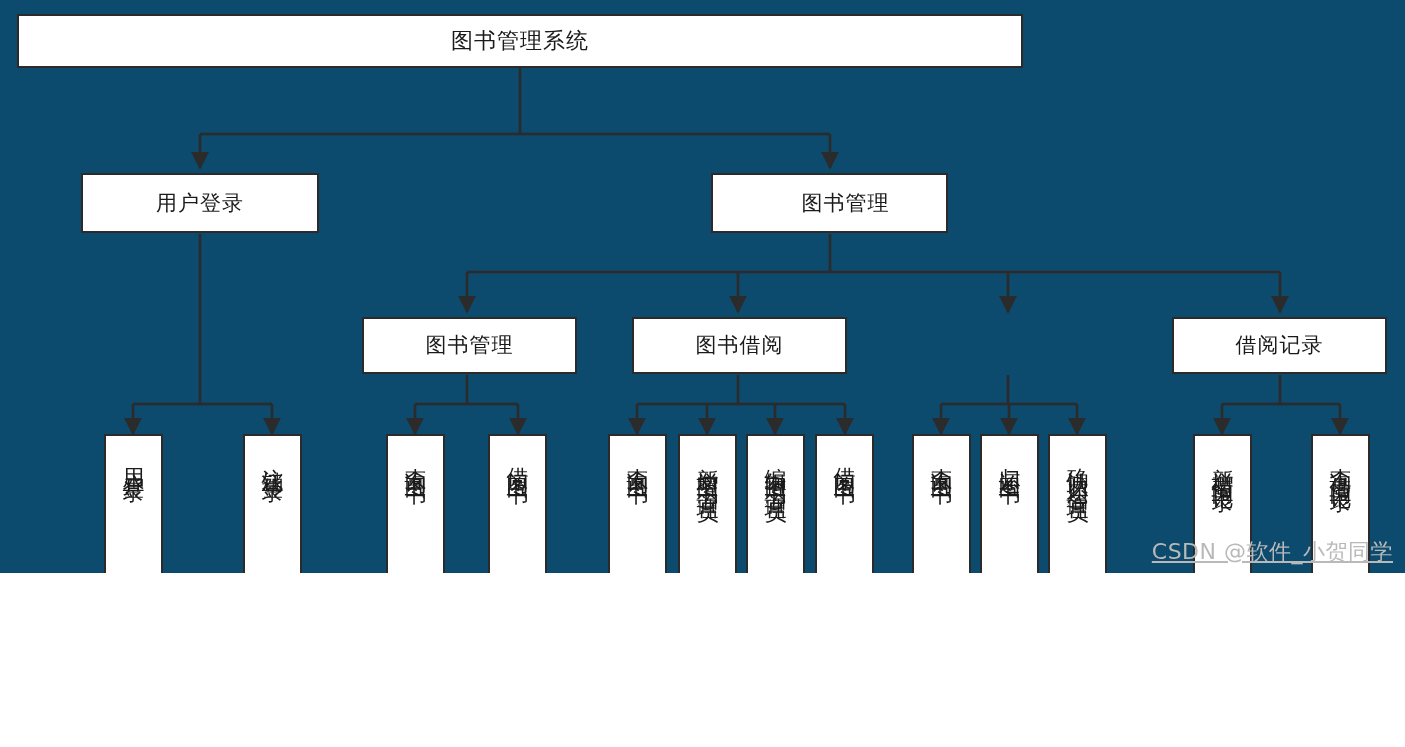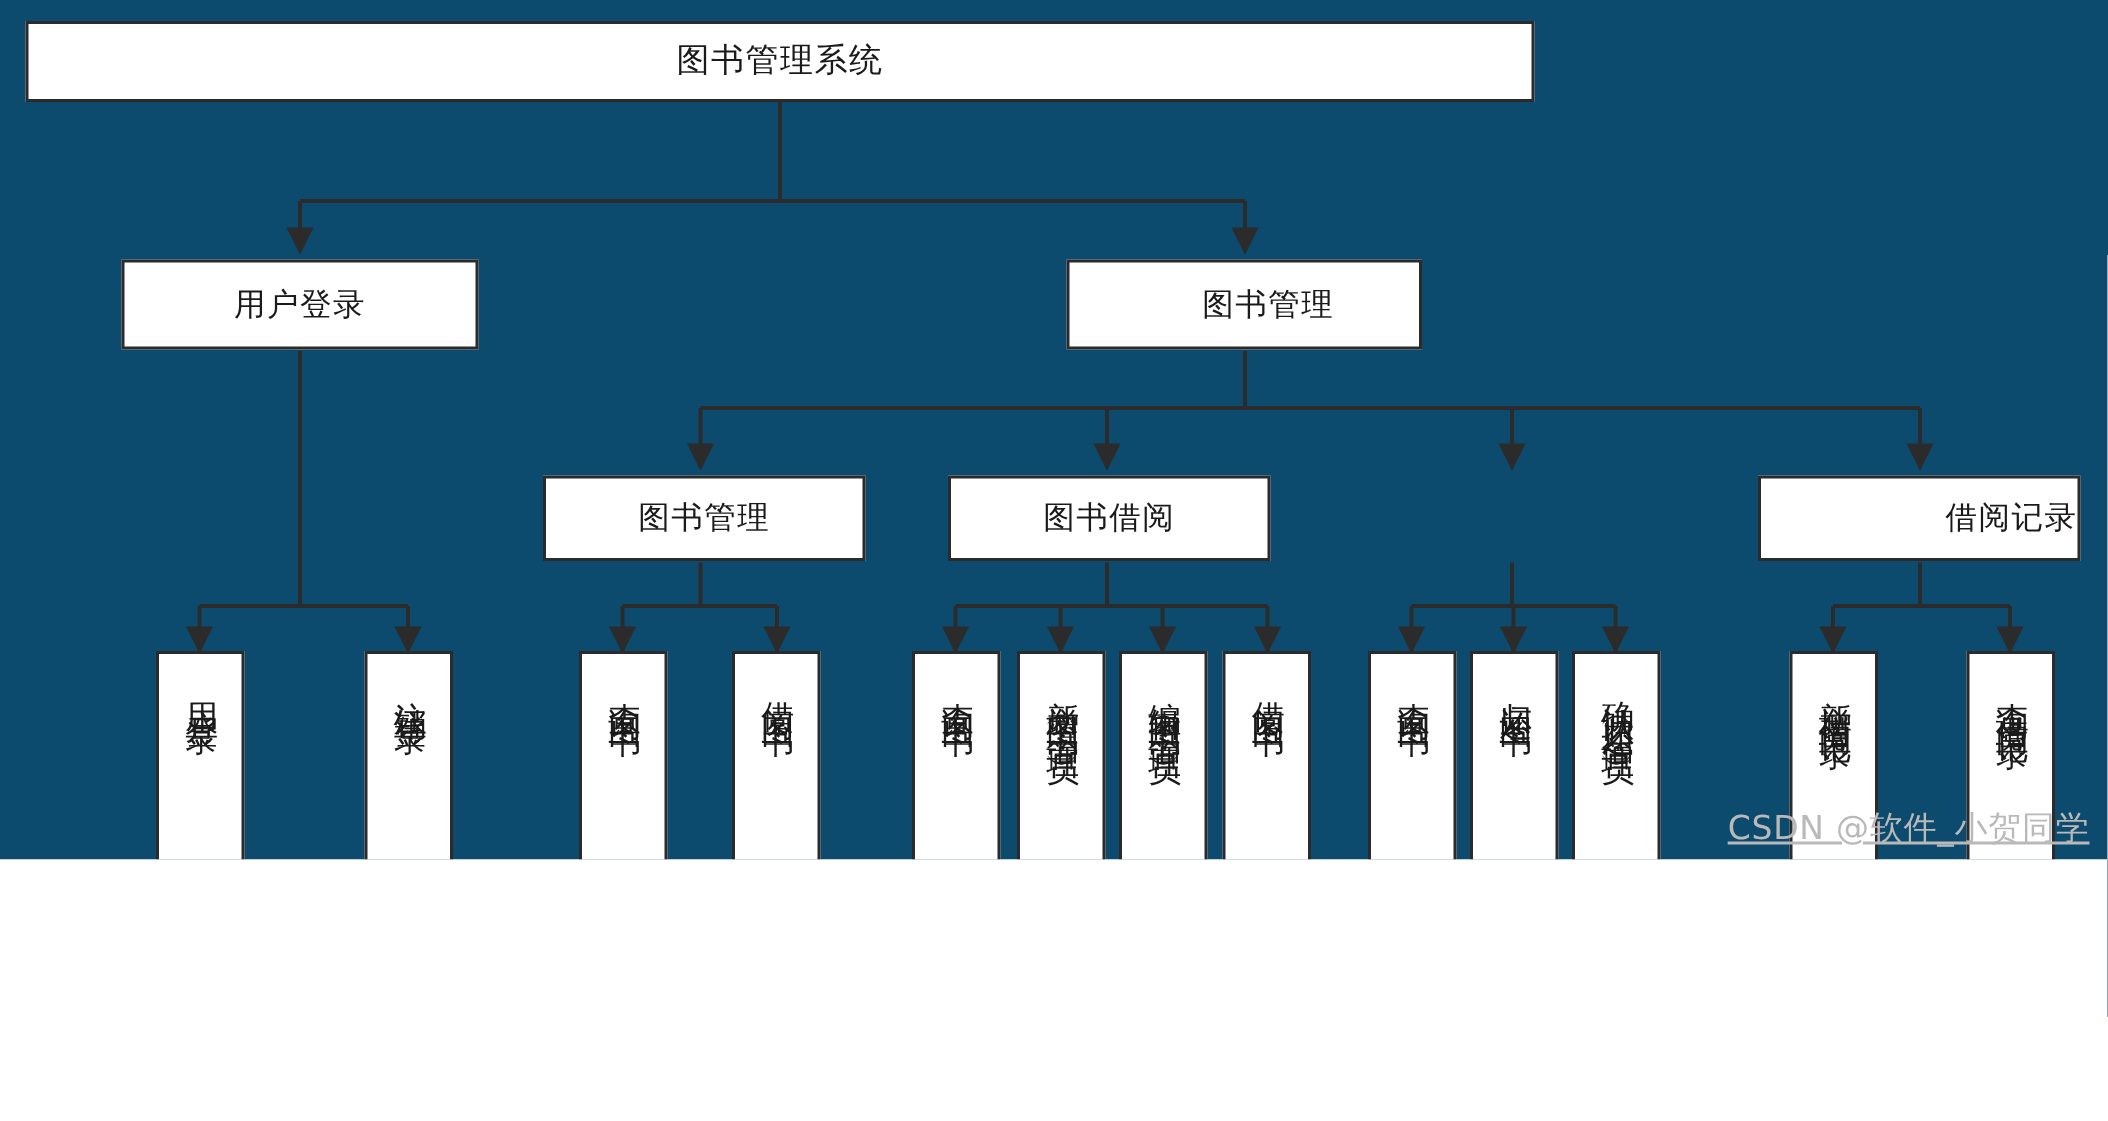--- a/index.html
+++ b/index.html
@@ -140,21 +140,21 @@
   <div class="node h" style="left:711px; top:173px; width:237px; height:60px;padding-left:32px;">
     <span class="label">图书管理</span>
   </div>
 
   <div class="node h" style="left:362px; top:317px; width:215px; height:57px;">
     <span class="label">图书管理</span>
   </div>
   <div class="node h" style="left:632px; top:317px; width:215px; height:57px;">
     <span class="label">图书借阅</span>
   </div>
-  <div class="node h" style="left:1172px; top:317px; width:215px; height:57px;justify-content:flex-end;">
+  <div class="node h" style="left:1172px; top:317px; width:215px; height:57px;">
     <span class="label">借阅记录</span>
   </div>
 
   <div class="node v" style="left:104px; top:434px; width:59px; height:299px;">
     <span class="label">用户登录</span>
   </div>
   <div class="node v" style="left:243px; top:434px; width:59px; height:299px;">
     <span class="label">注销登录</span>
   </div>
 

